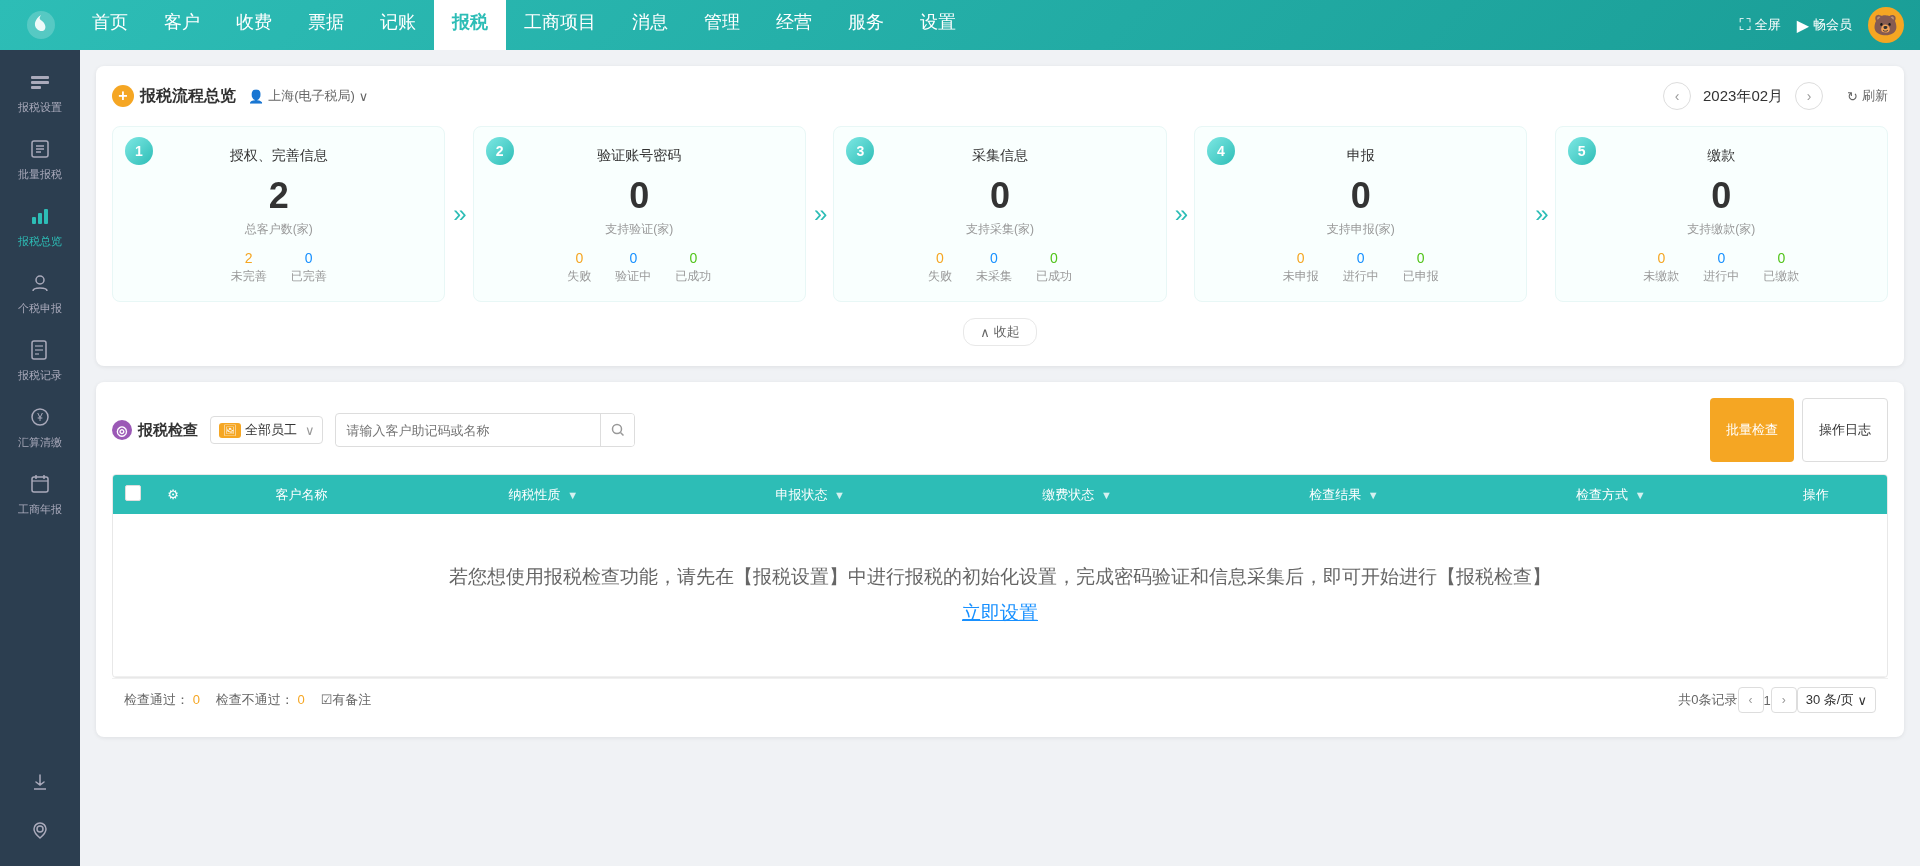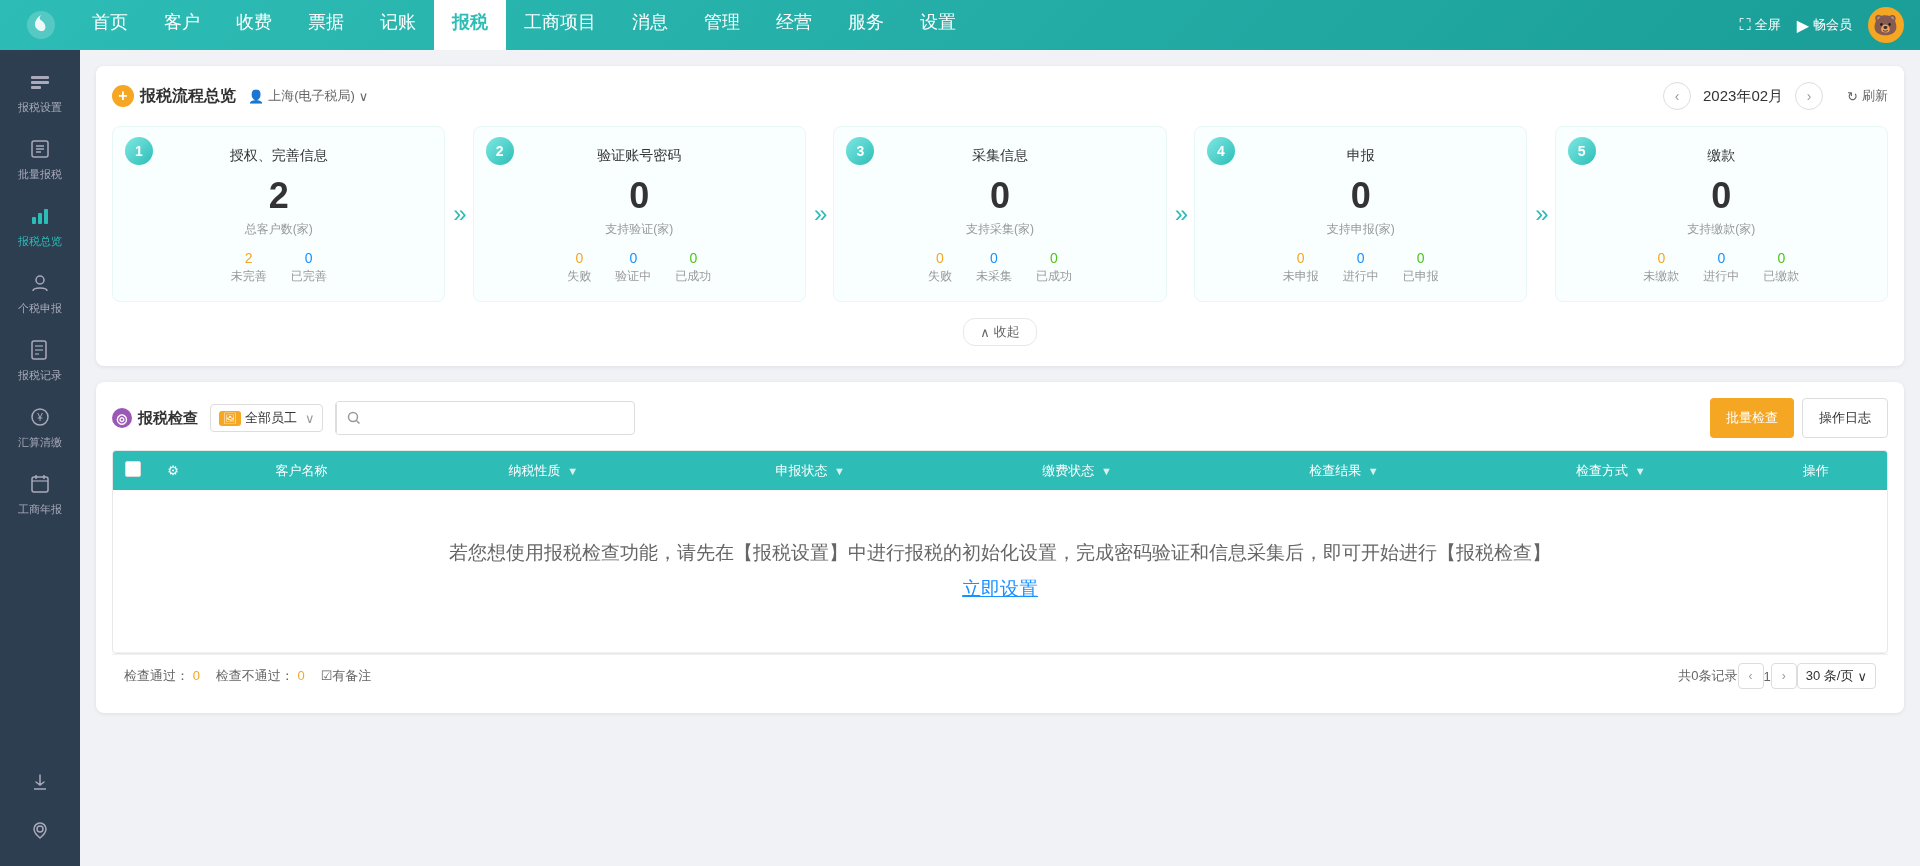--- a/index.html
+++ b/index.html
@@ -373,21 +373,21 @@
     .check-actions {
       margin-left: auto;
       display: flex;
       gap: 8px;
     }
     .btn-orange {
       background: #f5a623;
       color: #fff;
       border: none;
       border-radius: 4px;
-      padding: 11px 16px;
+      padding: 23px 16px;
       cursor: pointer;
       font-size: 13px;
     }
     .btn-default {
       background: #fff;
       color: #333;
       border: 1px solid #ddd;
       border-radius: 4px;
       padding: 7px 16px;
       cursor: pointer;
@@ -789,20 +789,21 @@
         <div class="tax-check-title">
           <div class="title-icon">◎</div>
           <span>报税检查</span>
         </div>
         <div class="employee-select">
           <span class="icon-tag">🖼</span>
           <span>全部员工</span>
           <span style="margin-left:4px; color:#999;">∨</span>
         </div>
         <div class="search-box">
+          <input type="text" placeholder="请输入客户助记码或名称" style="">
           <div class="search-btn">
             <svg width="14" height="14" viewBox="0 0 14 14" fill="none">
               <circle cx="6" cy="6" r="4.5" stroke="#999" stroke-width="1.5"></circle>
               <line x1="9.5" y1="9.5" x2="12.5" y2="12.5" stroke="#999" stroke-width="1.5"></line>
             </svg>
           </div>
         </div>
         <div class="check-actions">
           <button class="btn-orange">批量检查</button>
           <button class="btn-default">操作日志</button>

